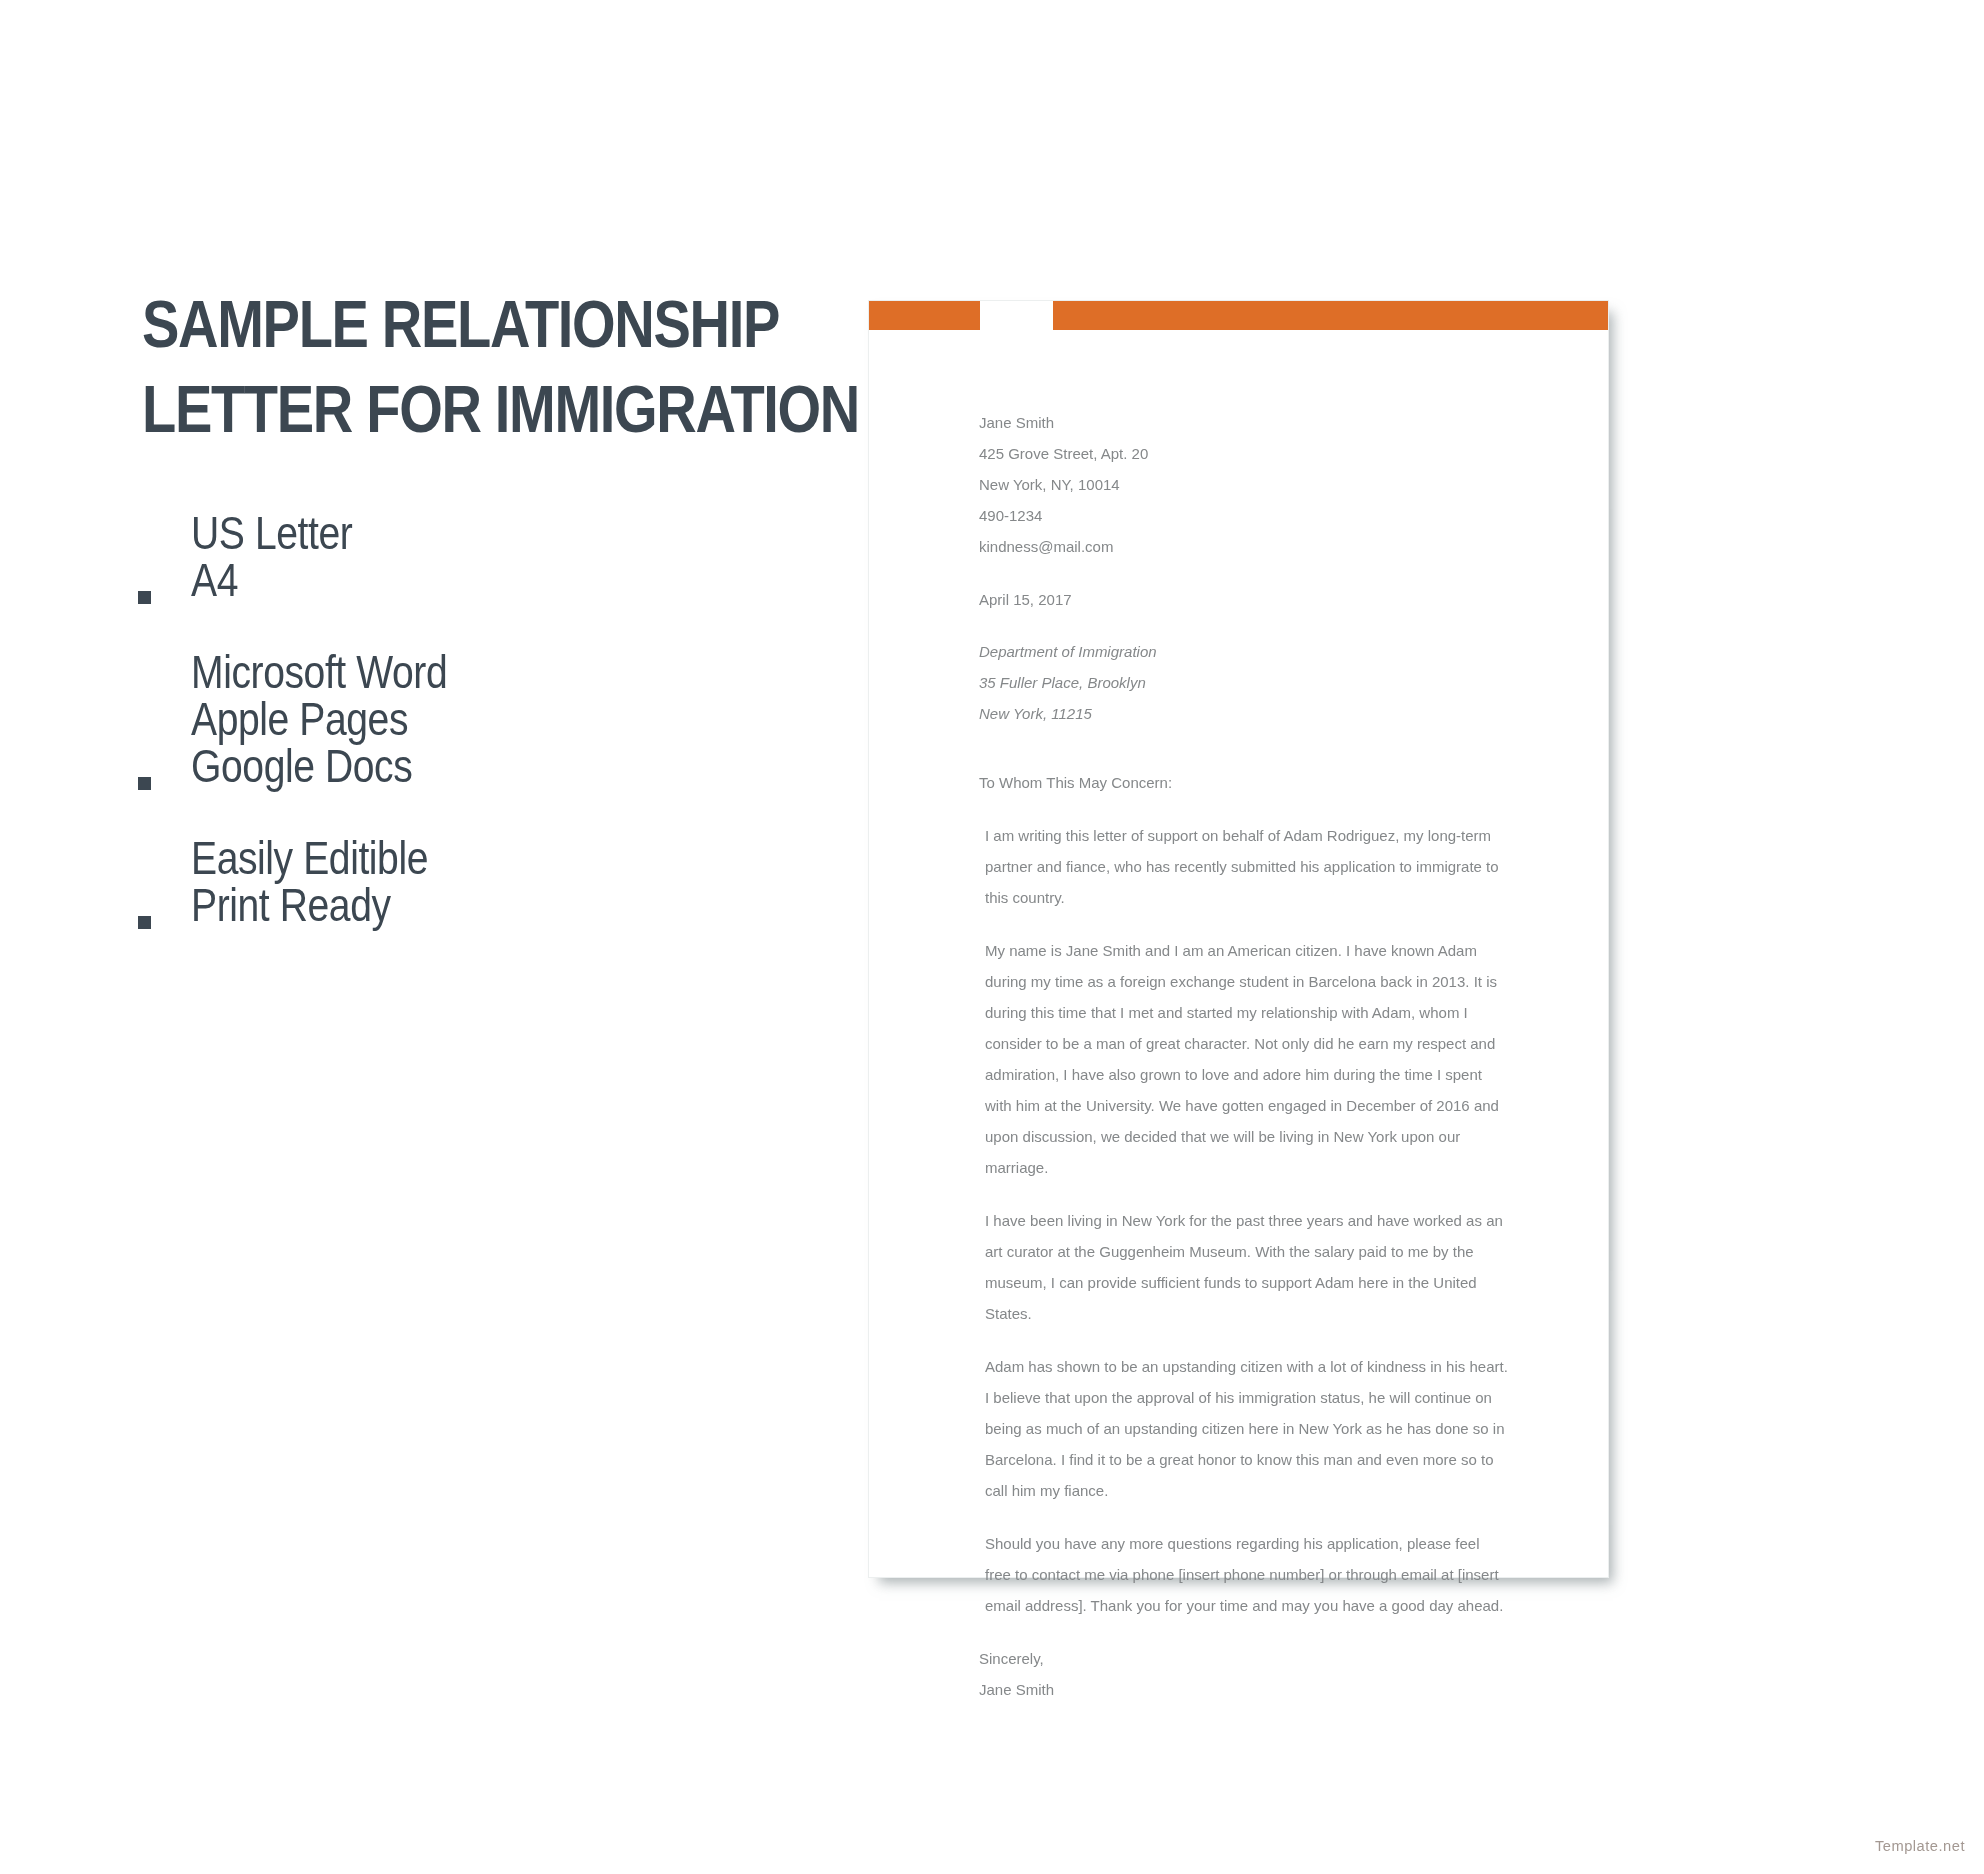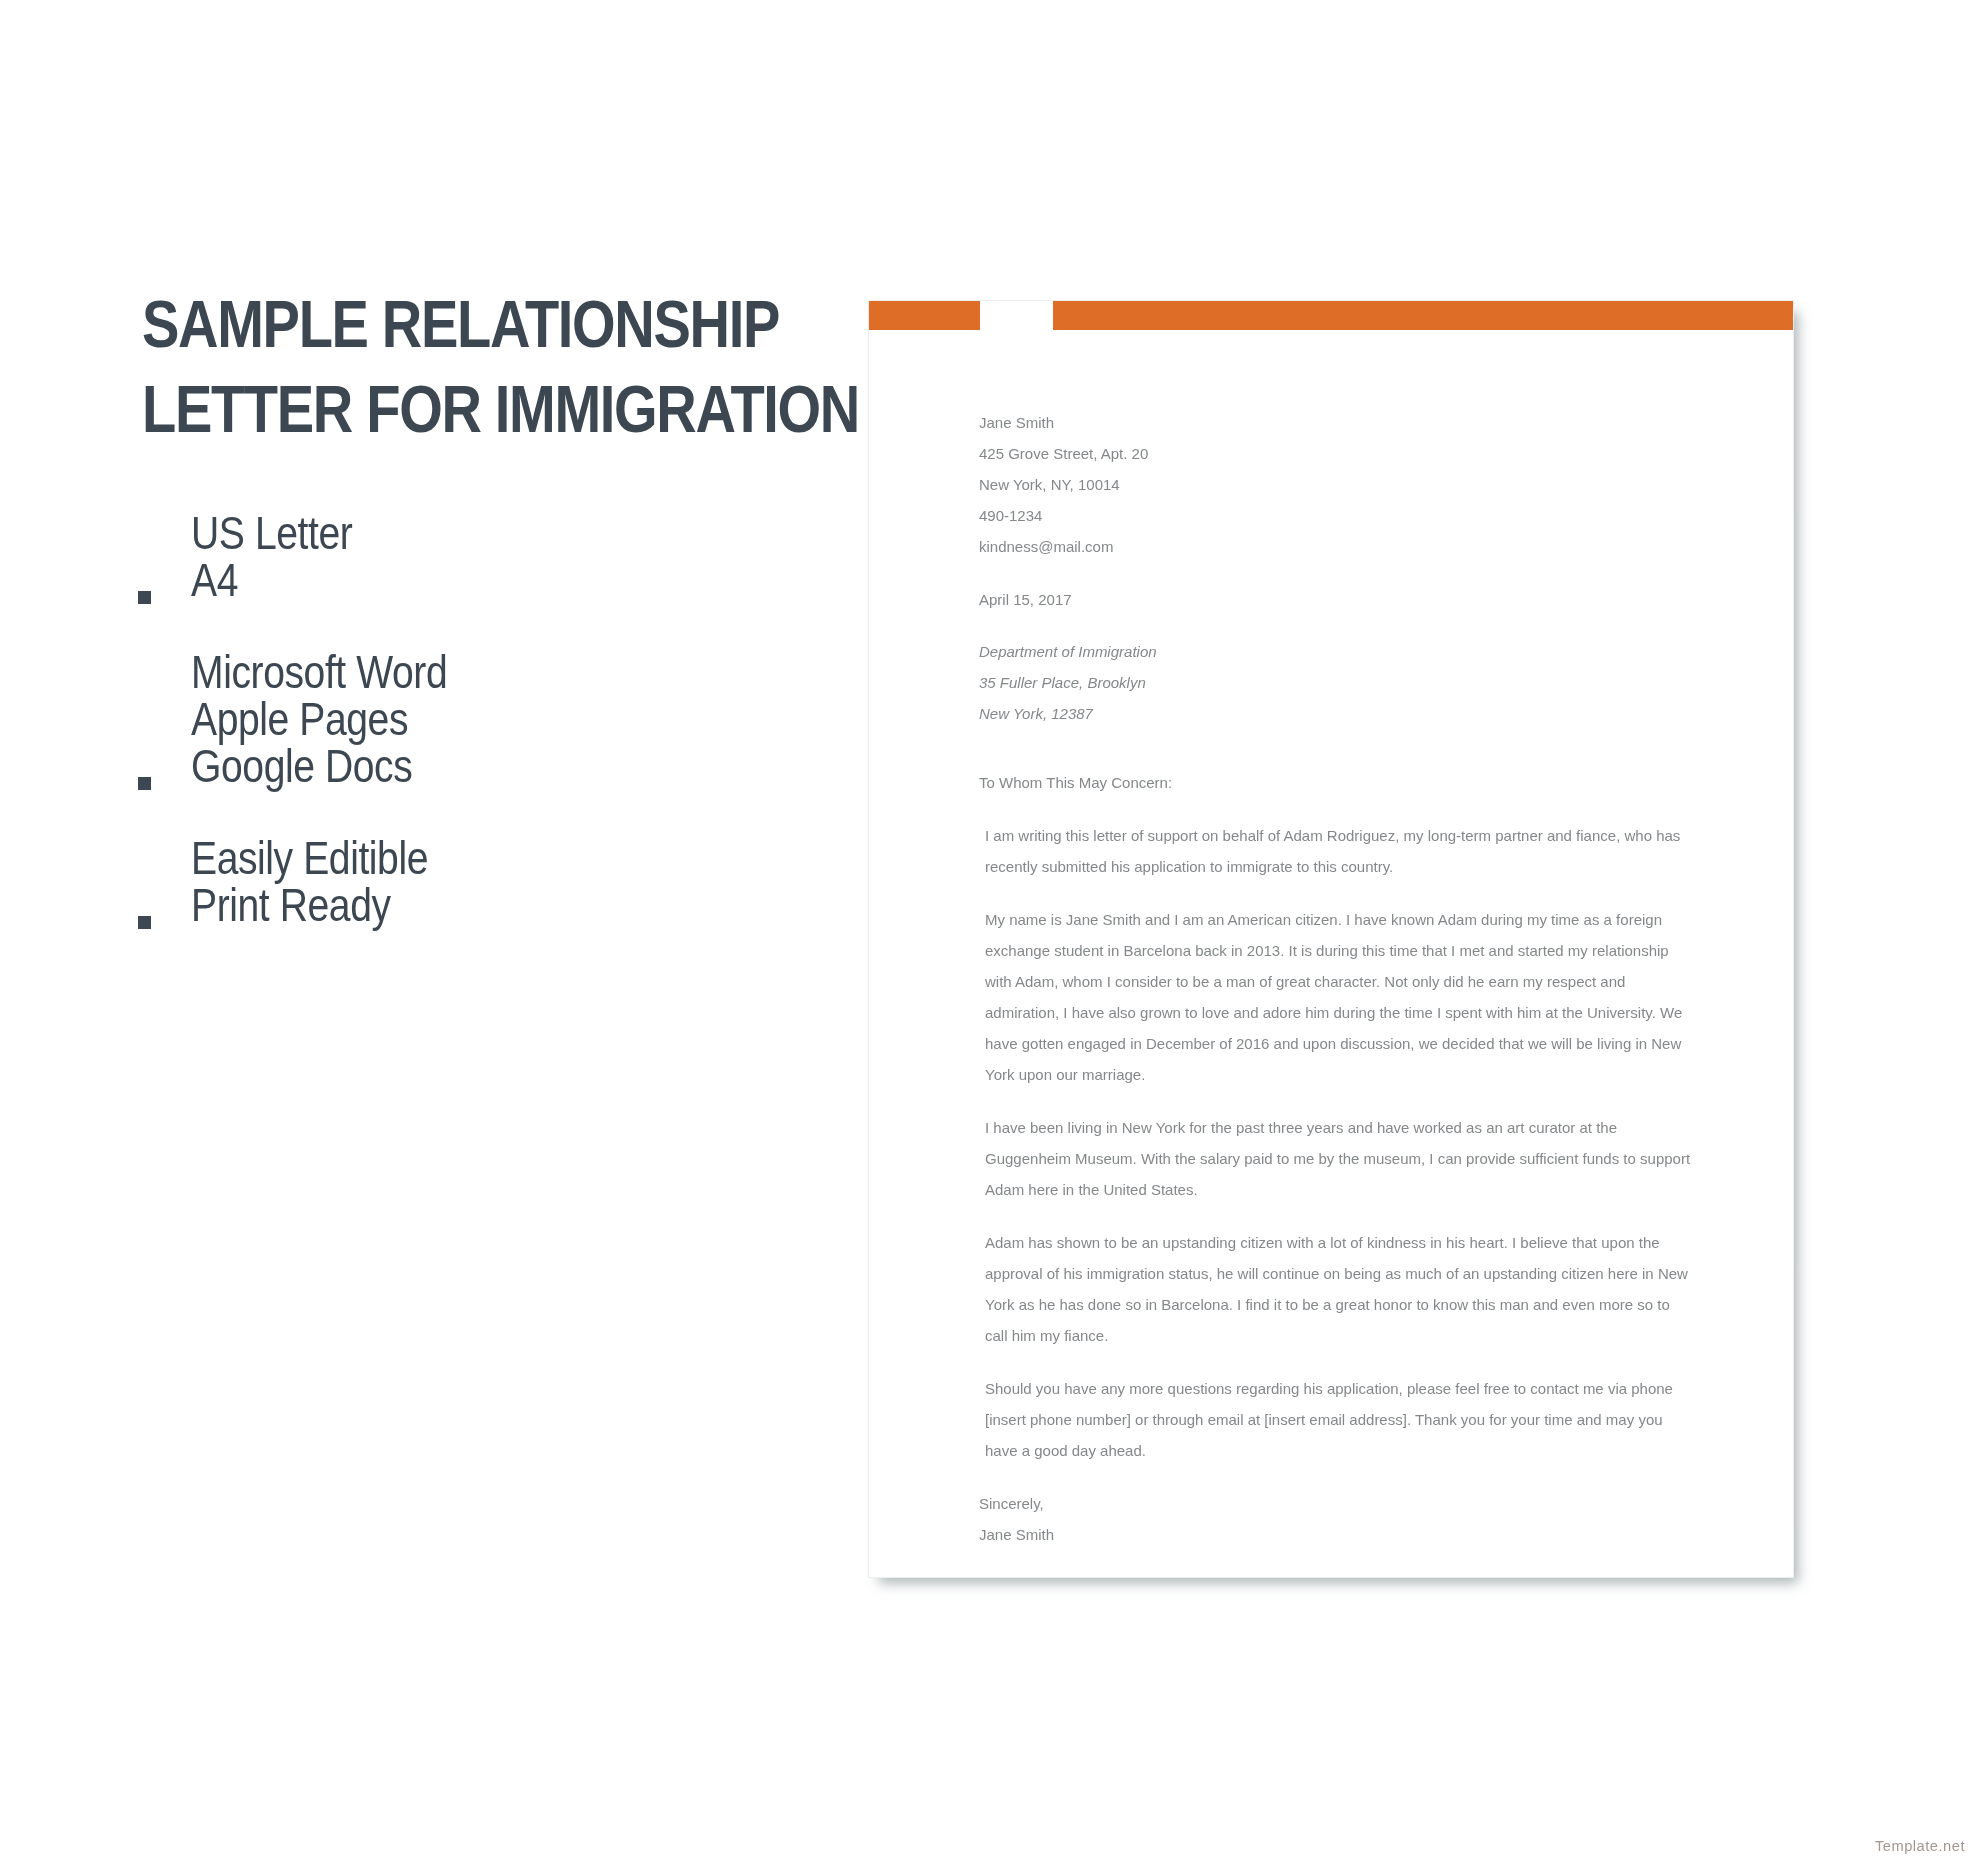--- a/index.html
+++ b/index.html
@@ -24,21 +24,21 @@
     margin-left:40px;
     font-size:46px; font-weight:400; line-height:47px;
     color:#3C4751; letter-spacing:-0.5px;
     transform:scaleX(0.85); transform-origin:left top;
     white-space:nowrap;
   }
 
   
   .letter-page {
     position:absolute; left:868px; top:300px;
-    width:926px; height:1278px;
+    width:741px; height:1278px;
     background:#ffffff;
     border:0.5px solid #ecefef;
     box-shadow:7.6px 8.7px 12px -3.3px rgba(105,118,122,0.55);
   }
   .accent-bar {
     position:absolute; left:0; top:0; right:0; height:29px;
     background:#DE6E27;
   }
   .accent-bar-gap {
     position:absolute; left:111px; top:0; width:73px; height:29px;
@@ -106,21 +106,21 @@
       <div class="letter-line">New York, NY, 10014</div>
       <div class="letter-line">490-1234</div>
       <div class="letter-line">kindness@mail.com</div>
     </div>
 
     <div class="letter-line date-line">April 15, 2017</div>
 
     <div class="recipient-block">
       <div class="letter-line">Department of Immigration</div>
       <div class="letter-line">35 Fuller Place, Brooklyn</div>
-      <div class="letter-line">New York, 12387</div>
+      <div class="letter-line">New York, 11215</div>
     </div>
 
     <div class="letter-line salutation">To Whom This May Concern:</div>
 
     <p>I am writing this letter of support on behalf of Adam Rodriguez, my long-term partner and fiance, who has recently submitted his application to immigrate to this country.</p>
     <p>My name is Jane Smith and I am an American citizen. I have known Adam during my time as a foreign exchange student in Barcelona back in 2013. It is during this time that I met and started my relationship with Adam, whom I consider to be a man of great character. Not only did he earn my respect and admiration, I have also grown to love and adore him during the time I spent with him at the University. We have gotten engaged in December of 2016 and upon discussion, we decided that we will be living in New York upon our marriage.</p>
     <p>I have been living in New York for the past three years and have worked as an art curator at the Guggenheim Museum. With the salary paid to me by the museum, I can provide sufficient funds to support Adam here in the United States.</p>
     <p>Adam has shown to be an upstanding citizen with a lot of kindness in his heart. I believe that upon the approval of his immigration status, he will continue on being as much of an upstanding citizen here in New York as he has done so in Barcelona. I find it to be a great honor to know this man and even more so to call him my fiance.</p>
     <p>Should you have any more questions regarding his application, please feel free to contact me via phone [insert phone number] or through email at [insert email address]. Thank you for your time and may you have a good day ahead.</p>
 

